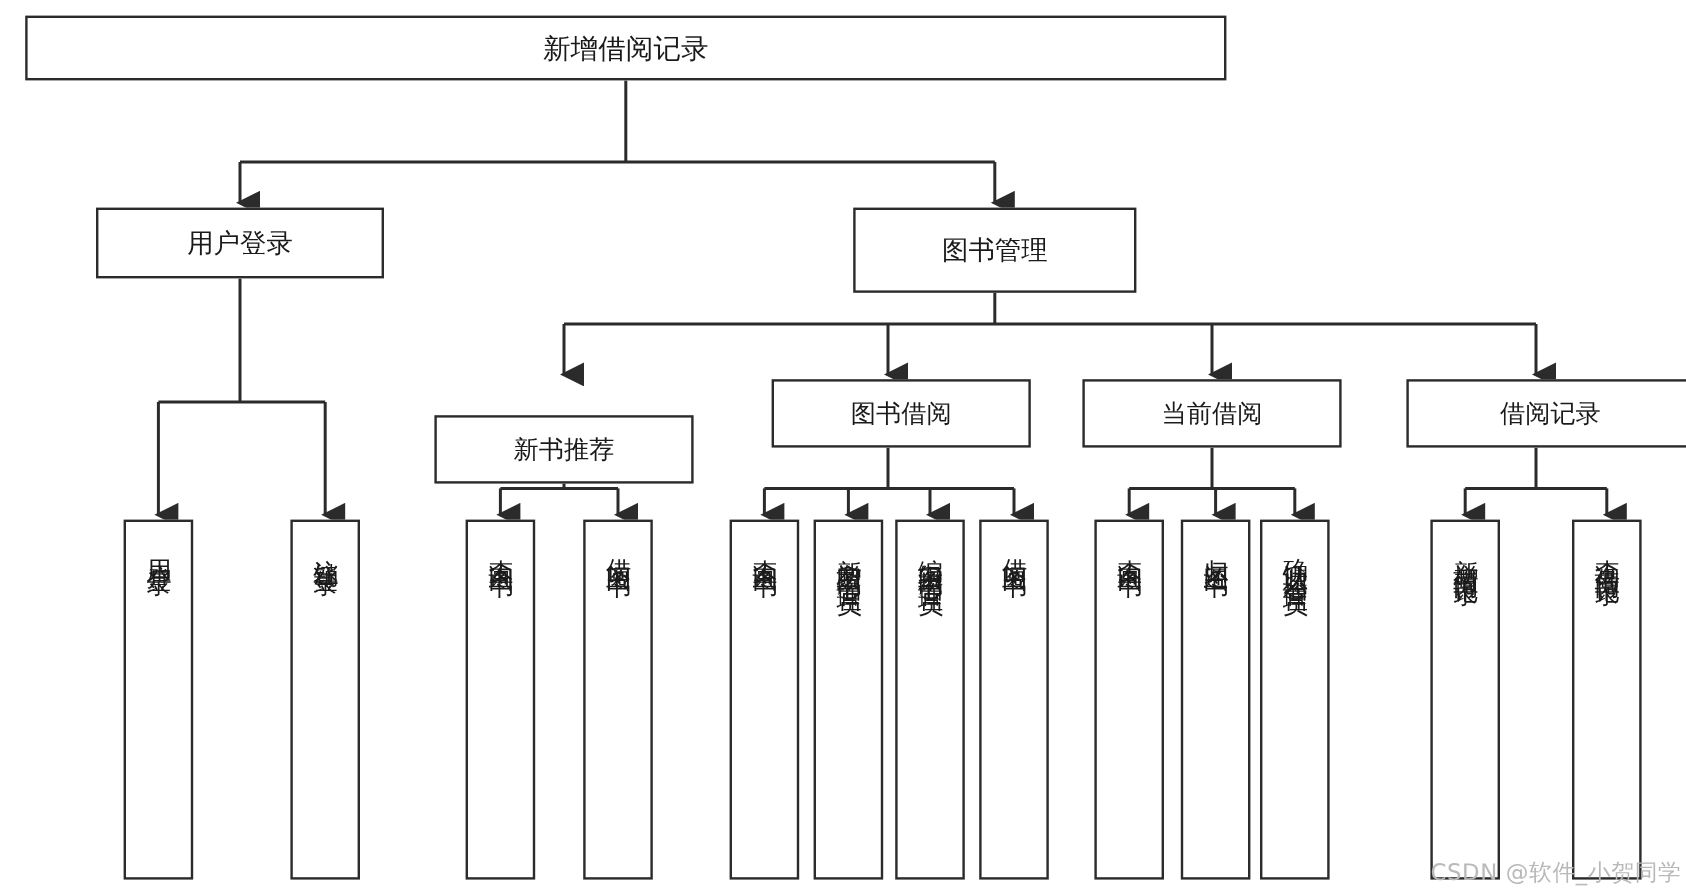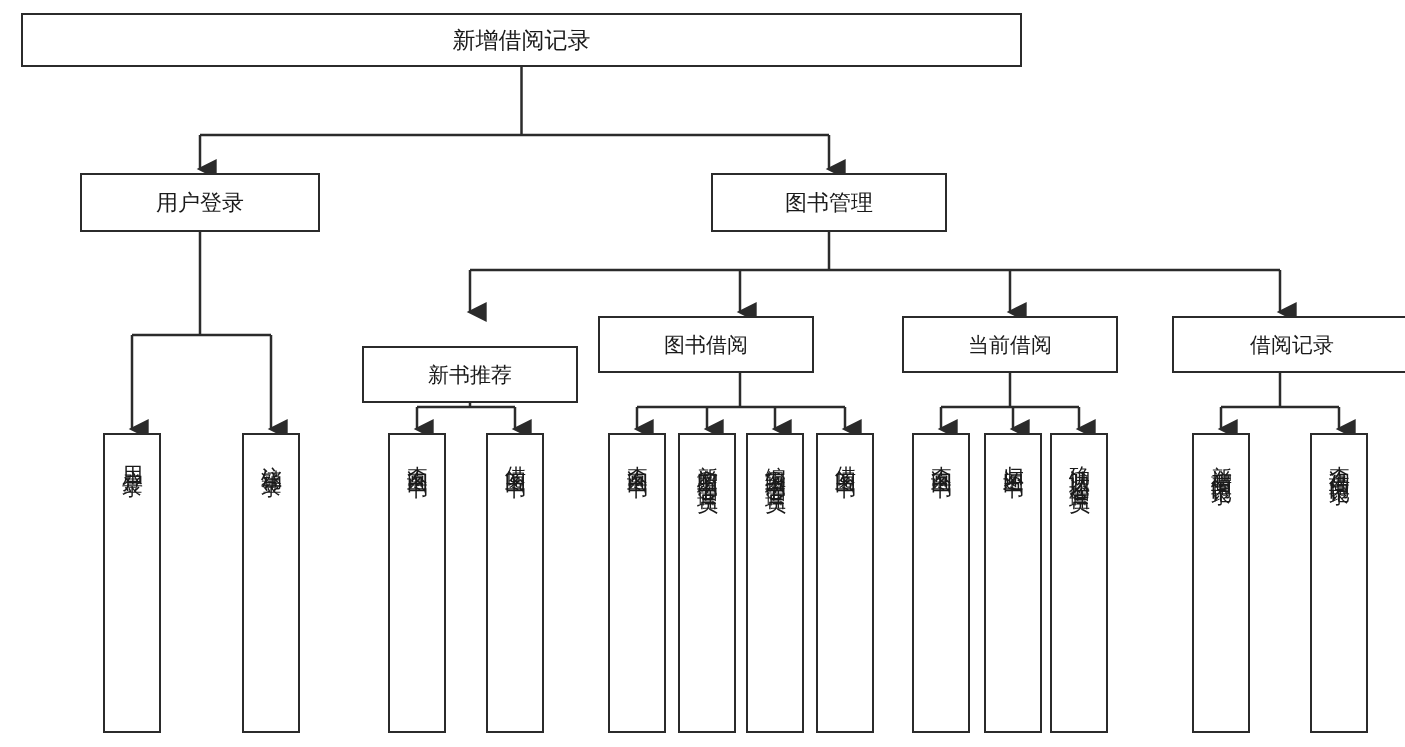--- a/index.html
+++ b/index.html
@@ -117,27 +117,27 @@
       </g>
   </svg>
 
   <div id="node-layer">
       <div class="node root" style="left: 21px; top: 13px; width: 1001px; height: 54px;">
         <span>新增借阅记录</span>
       </div>
       <div class="node level2" style="left: 80px; top: 173px; width: 240px; height: 59px;">
         <span>用户登录</span>
       </div>
-      <div class="node level2" style="left: 711px; top: 173px; width: 236px; height: 59px;">
+      <div class="node level2" style="left: 711px; top: 173px; width: 236px; height: 71px;">
         <span>图书管理</span>
       </div>
       <div class="node level3" style="left: 362px; top: 316px; width: 216px; height: 57px; margin-top: 30px;">
         <span>新书推荐</span>
       </div>
-      <div class="node level3" style="left: 598px; top: 316px; width: 216px; height: 57px;">
+      <div class="node level3" style="left: 643px; top: 316px; width: 216px; height: 57px;">
         <span>图书借阅</span>
       </div>
       <div class="node level3" style="left: 902px; top: 316px; width: 216px; height: 57px;">
         <span>当前借阅</span>
       </div>
       <div class="node level3" style="left: 1172px; top: 316px; width: 240px; height: 57px;">
         <span>借阅记录</span>
       </div>
       <div class="node leaf" style="left: 103px; top: 433px; width: 58px; height: 300px;">
         <span class="vtext">用户登录</span>
@@ -173,14 +173,15 @@
         <span class="vtext">确认归还（管理员）</span>
       </div>
       <div class="node leaf" style="left: 1192px; top: 433px; width: 58px; height: 300px;">
         <span class="vtext">新增借阅记录</span>
       </div>
       <div class="node leaf" style="left: 1310px; top: 433px; width: 58px; height: 300px;">
         <span class="vtext">查询借阅记录</span>
       </div>
     </div>
 
+  <div class="watermark" style="left: 1192px; top: 714px;">CSDN @软件_小贺同学</div>
 
 </div>
 
 </body></html>

